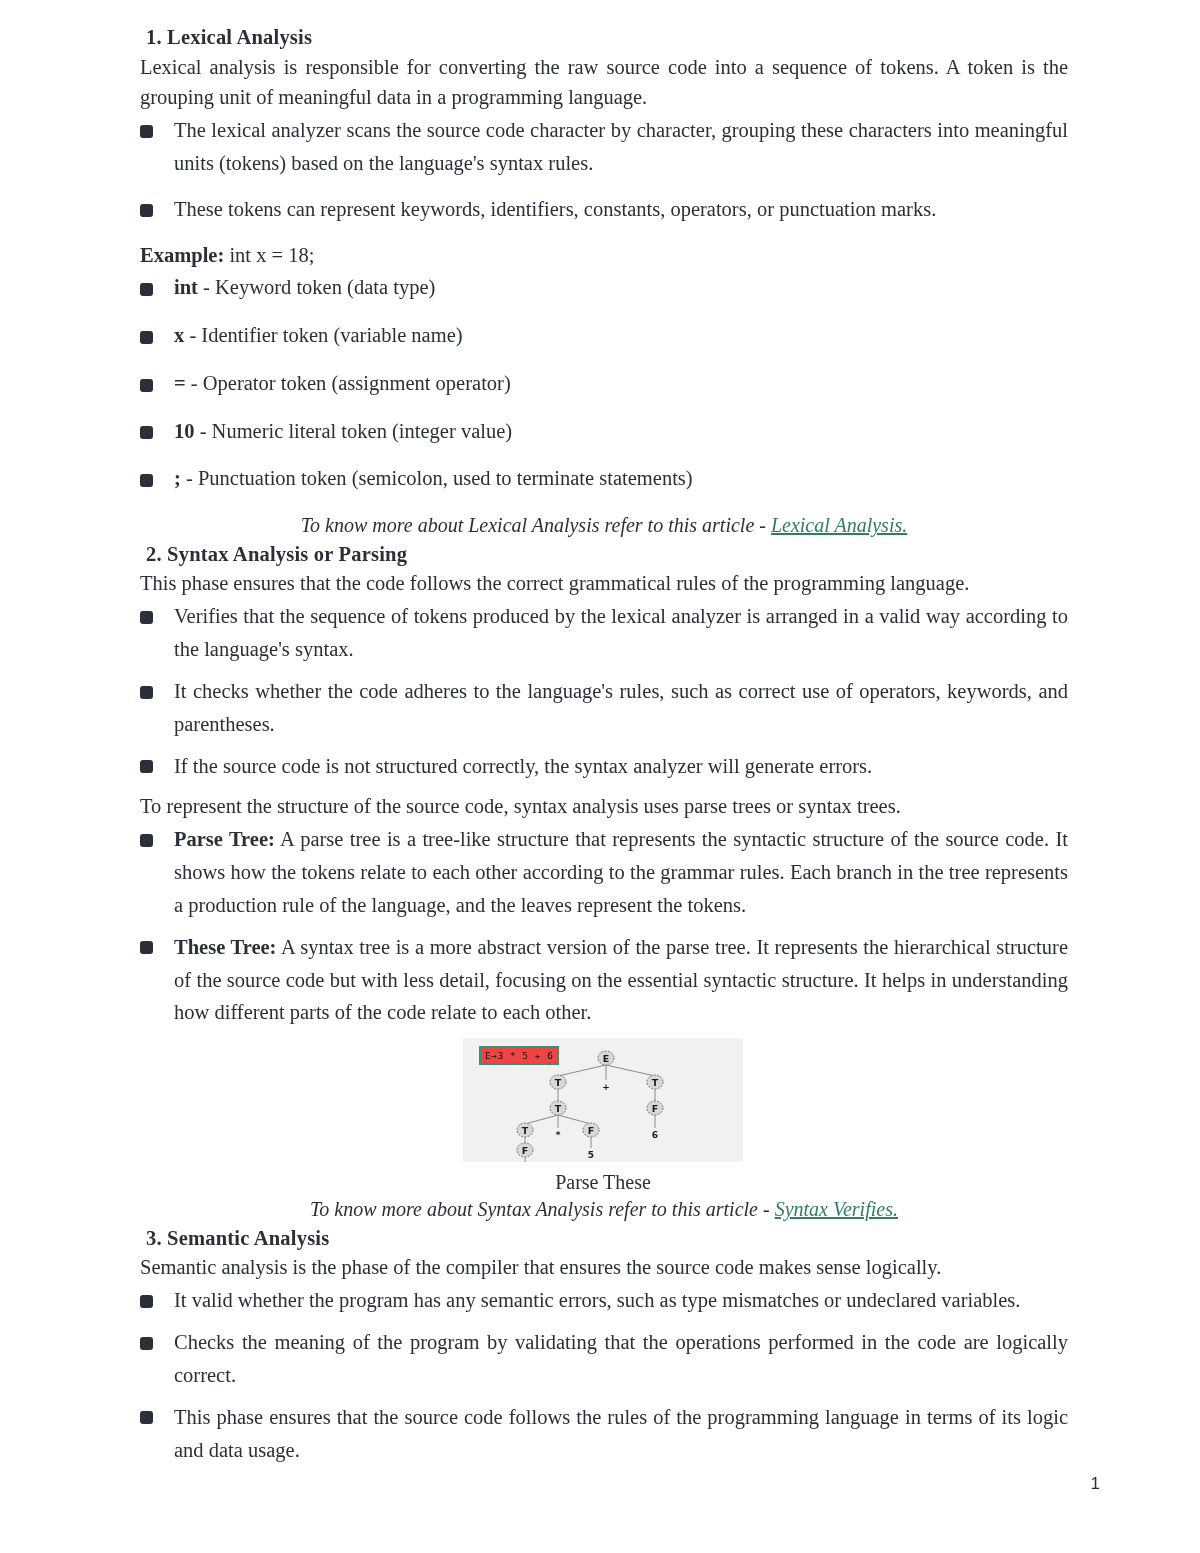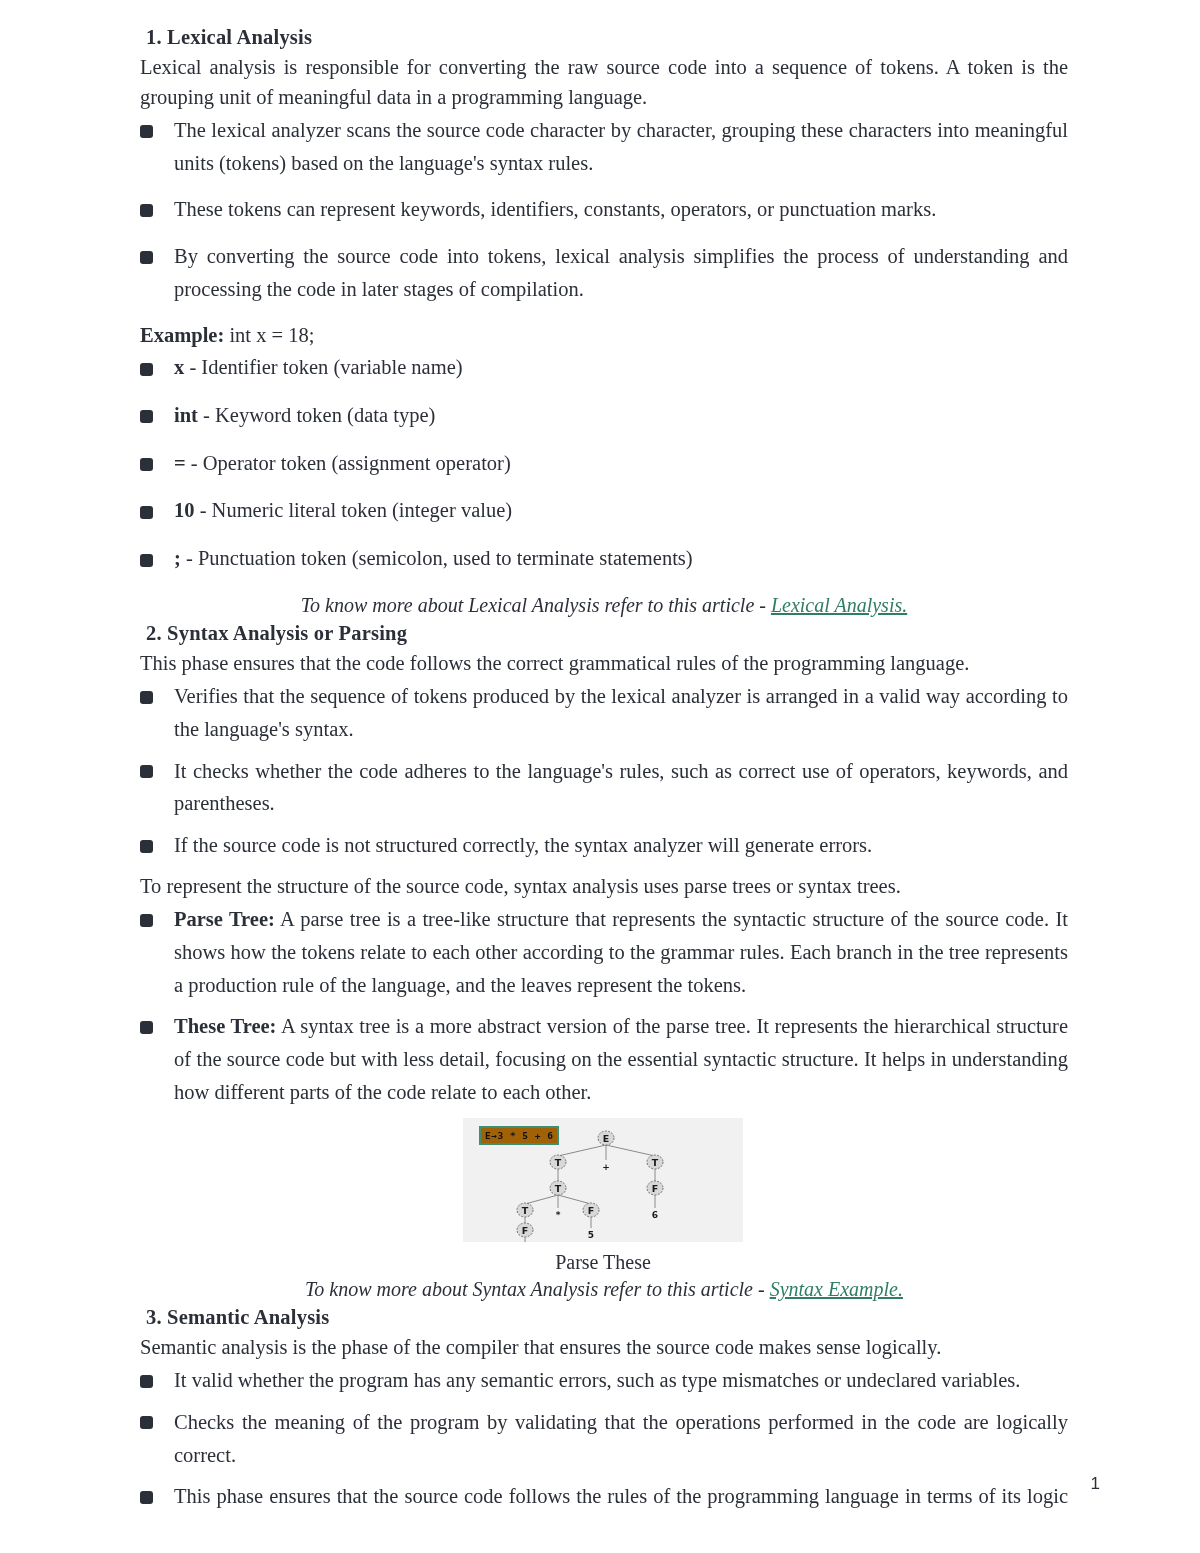--- a/index.html
+++ b/index.html
@@ -110,24 +110,24 @@
     font-size: 20px;
     line-height: 1.3;
     margin-top: 3px;
     text-align: center;
   }
   .prod-box {
     position: absolute;
     left: 16px;
     top: 8px;
     border: 2px solid #3e8f74;
-    background: #a16207;
+    background: #ef4444;
     font-family: "DejaVu Sans Mono", monospace;
     font-size: 9.5px;
-    font-weight: bold;
+    font-weight: normal;
     color: #111;
     padding: 2px 4px;
     letter-spacing: 0.5px;
     white-space: nowrap;
   }
   .tree-svg {
     position: absolute;
     left: 0;
     top: 0;
   }
@@ -154,42 +154,38 @@
 
     <ul class="blist spaced">
       <li>
         <span class="bullet"></span>
         <span>The lexical analyzer scans the source code character by character, grouping these characters into meaningful units (tokens) based on the language's syntax rules.</span>
       </li>
       <li>
         <span class="bullet"></span>
         <span>These tokens can represent keywords, identifiers, constants, operators, or punctuation marks.</span>
       </li>
-      <li>
-        <span class="bullet"></span>
-        <span>By converting the source code into tokens, lexical analysis simplifies the process of understanding and processing the code in later stages of compilation.</span>
-      </li>
     </ul>
 
     <p class="para nojust">
       <span class="b">Example:</span>
       <span>int x = 18;</span>
     </p>
 
 
     <ul class="blist tokens">
       <li>
         <span class="bullet"></span>
+        <span class="b">int</span>
+        <span>- Keyword token (data type)</span>
+      </li>
+      <li>
+        <span class="bullet"></span>
         <span class="b">x</span>
         <span>- Identifier token (variable name)</span>
-      </li>
-      <li>
-        <span class="bullet"></span>
-        <span class="b">int</span>
-        <span>- Keyword token (data type)</span>
       </li>
       <li>
         <span class="bullet"></span>
         <span class="b">=</span>
         <span>- Operator token (assignment operator)</span>
       </li>
       <li>
         <span class="bullet"></span>
         <span class="b">10</span>
         <span>- Numeric literal token (integer value)</span>
@@ -277,21 +273,21 @@
               <text x="62" y="115.5" text-anchor="middle" font-size="9.5" font-family="&quot;DejaVu Sans&quot;, sans-serif" font-weight="bold" fill="#1a1a1a">F</text>
               <text x="128" y="119.5" text-anchor="middle" font-size="9" font-family="&quot;DejaVu Sans&quot;, sans-serif" font-weight="bold" fill="#1a1a1a">5</text>
               <text x="62" y="139.5" text-anchor="middle" font-size="9" font-family="&quot;DejaVu Sans&quot;, sans-serif" font-weight="bold" fill="#1a1a1a">3</text>
             </g>
         </svg>
       </div>
       <div class="figure-caption">Parse These</div>
     </div>
 
     <p class="italic-note">
-      <span>To know more about Syntax Analysis refer to this article - </span><a class="link" href="#">Syntax Example.</a>
+      <span>To know more about Syntax Analysis refer to this article - </span><a class="link" href="#">Syntax Verifies.</a>
     </p>
 
     <h2 class="heading">3. Semantic Analysis</h2>
 
     <p class="para nojust">Semantic analysis is the phase of the compiler that ensures the source code makes sense logically.</p>
 
     <ul class="blist compact">
       <li>
         <span class="bullet"></span>
         <span>It valid whether the program has any semantic errors, such as type mismatches or undeclared variables.</span>

